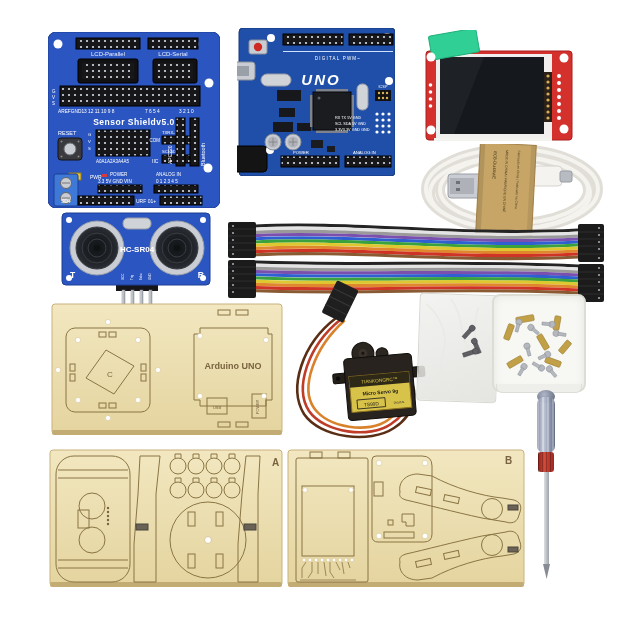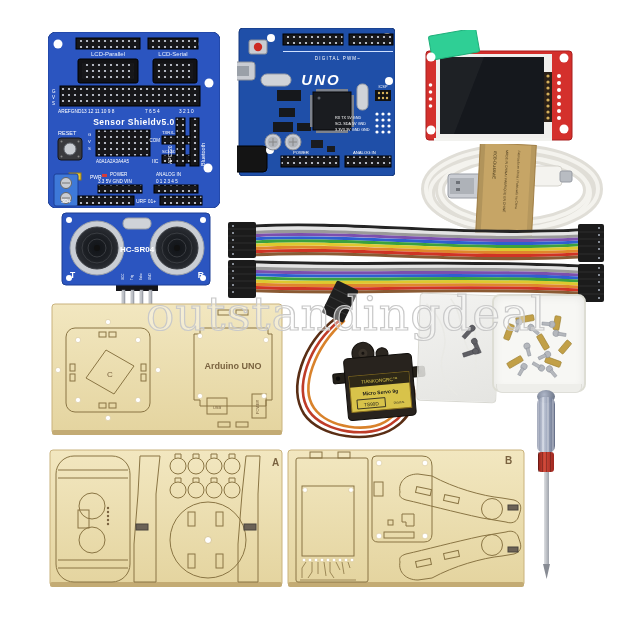--- a/index.html
+++ b/index.html
@@ -651,15 +651,14 @@
   <div class="box-lip"></div>
 
   <div class="abs" style="left:534px;top:388px;width:26px;height:206px">
     <div class="sd-cap"></div>
     <div class="sd-handle"></div>
     <div class="sd-collar"></div>
     <div class="sd-shaft"></div>
     <div class="sd-tip"></div>
   </div>
 
-  <div class="wm">outstandingdeal</div>
 
 </div>
 
 </body></html>

